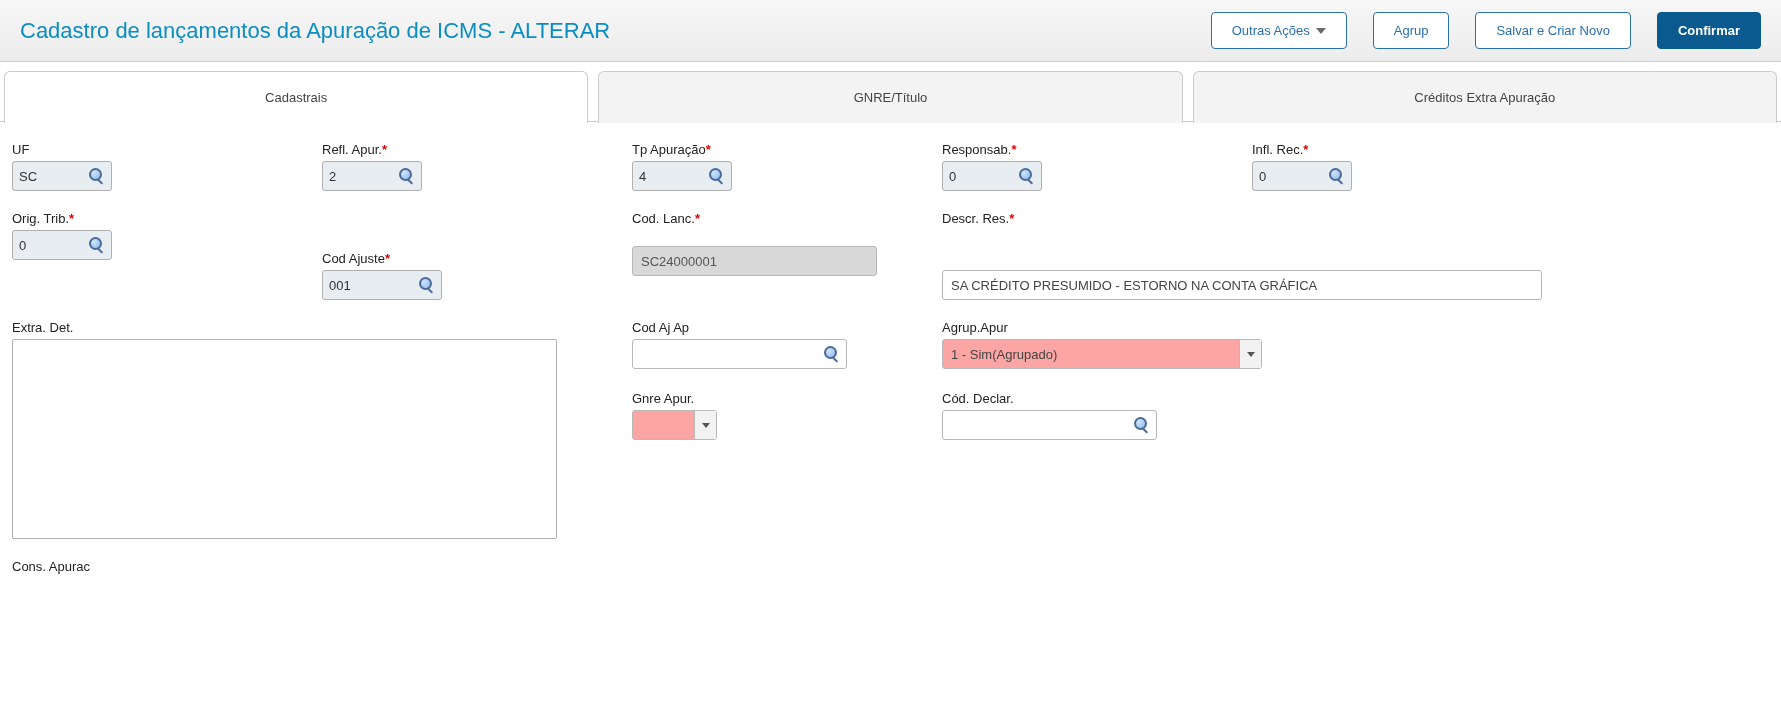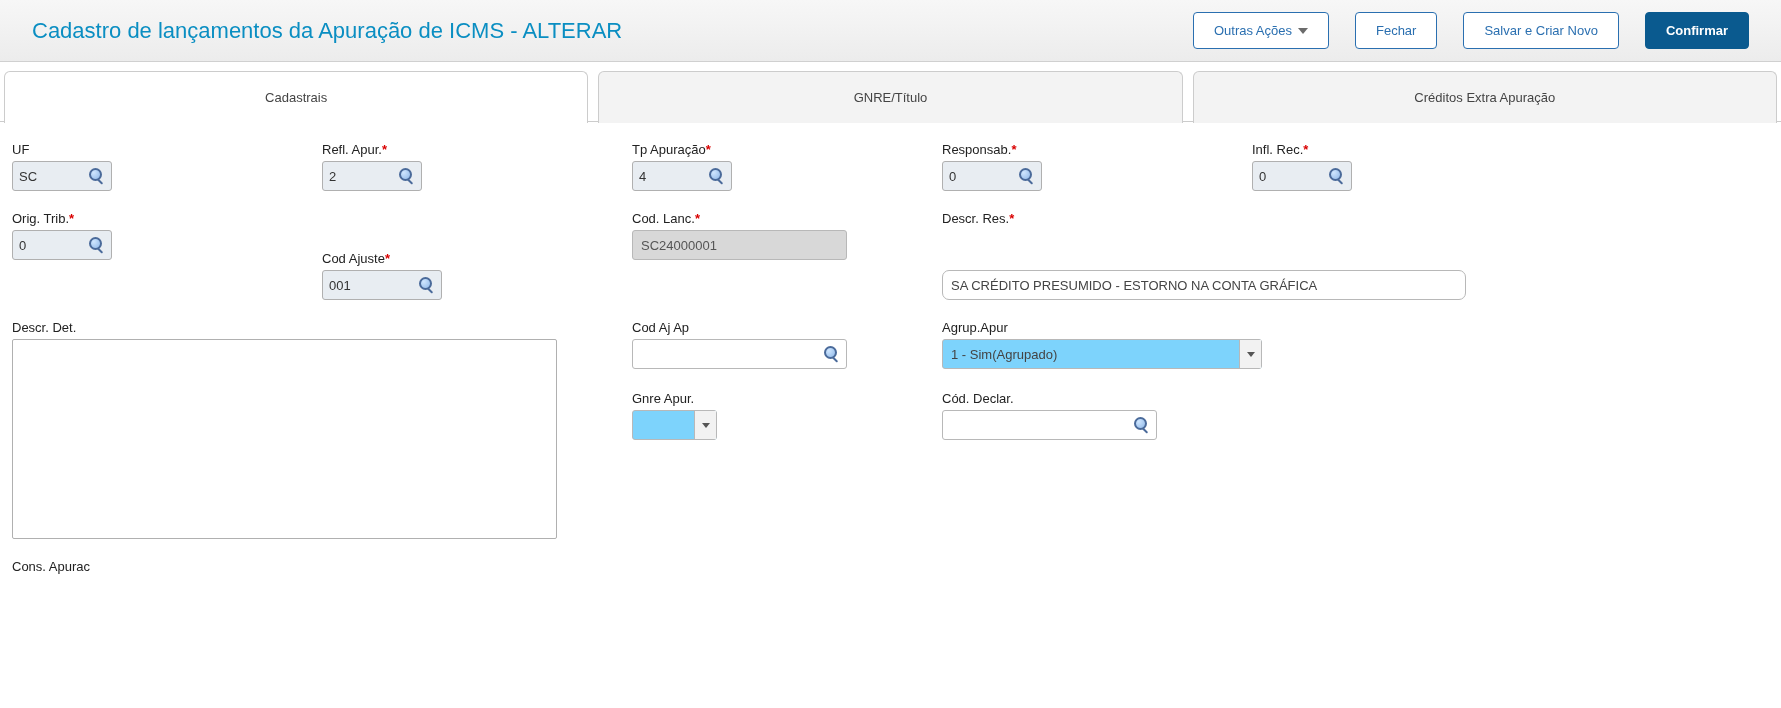--- a/index.html
+++ b/index.html
@@ -1,21 +1,21 @@
 <!DOCTYPE html>
 <html><head>
 <meta charset="utf-8">
 <style>
   * { box-sizing: border-box; margin: 0; padding: 0; }
   body { font-family: Arial, sans-serif; font-size: 13px; color: #333; background: #fff; }
 
   .header-bar {
     background: linear-gradient(#f7f7f7, #ececec);
     border-bottom: 1px solid #d0d0d0;
-    padding: 12px 32px;
+    padding: 12px 20px;
     display: flex;
     align-items: center;
     justify-content: space-between;
   }
   .page-title {
     color: #0a8ec2;
     font-size: 22px;
     font-weight: 400;
   }
   .header-actions {
@@ -149,22 +149,22 @@
     border: 1px solid #b8b8b8;
     border-radius: 3px;
     padding: 0 8px;
     font-size: 13px;
     color: #444;
   }
   .txt-input.readonly {
     background: #d8d8d8;
     color: #555;
   }
-  .txt-input.long { width: 524px; border-radius: 7px; }
-  .txt-input.mid  { width: 215px; }
+  .txt-input.long { width: 600px; }
+  .txt-input.mid  { width: 245px; margin-top: 16px; }
 
   .textarea {
     width: 545px;
     height: 200px;
     border: 1px solid #b0b0b0;
     border-radius: 2px;
     resize: none;
     padding: 6px;
     font-family: inherit;
     font-size: 13px;
@@ -183,21 +183,21 @@
   .lookup-plain .lookup-value { flex: 1; border: none; outline: none; font-size: 13px; }
 
   .select-box {
     display: inline-flex;
     align-items: center;
     height: 30px;
     border: 1px solid #b8b8b8;
     border-radius: 3px;
     width: 320px;
     cursor: pointer;
-    background: #7dd3fc;
+    background: #fca5a5;
   }
   .select-box.narrow { width: 85px; }
   .select-box.mid { width: 420px; }
   .select-value {
     flex: 1;
     padding: 0 8px;
     font-size: 13px;
     color: #444;
   }
   .select-arrow {
@@ -227,21 +227,21 @@
 </head>
 <body>
 
 <div class="header-bar">
   <div class="page-title">Cadastro de lançamentos da Apuração de ICMS - ALTERAR</div>
   <div class="header-actions">
     <button class="btn">
       <span>Outras Ações</span>
       <span class="chevron-down"></span>
     </button>
-    <button class="btn">Fechar</button>
+    <button class="btn">Agrup</button>
     <button class="btn">Salvar e Criar Novo</button>
     <button class="btn primary">Confirmar</button>
   </div>
 </div>
 
 <div class="tabs">
   <div class="tab active">Cadastrais</div>
   <div class="tab">GNRE/Título</div>
   <div class="tab">Créditos Extra Apuração</div>
 </div>
@@ -306,21 +306,21 @@
       <input class="txt-input readonly mid" readonly="" value="SC24000001" style="">
     </div>
     <div class="field c-desc">
       <span class="lbl"><span>Descr. Res.</span><span class="req">*</span></span>
       <input class="txt-input long" value="SA CRÉDITO PRESUMIDO - ESTORNO NA CONTA GRÁFICA" style="">
     </div>
   </div>
 
   <div class="row">
     <div class="field" style="width:620px">
-      <span class="lbl">Descr. Det.</span>
+      <span class="lbl">Extra. Det.</span>
       <textarea class="textarea" style=""></textarea>
     </div>
 
     <div style="width:310px">
       <div class="field">
         <span class="lbl">Cod Aj Ap</span>
         <div class="lookup-plain">
           <input class="lookup-value" value="" style="">
           <span class="mag"></span>
         </div>

